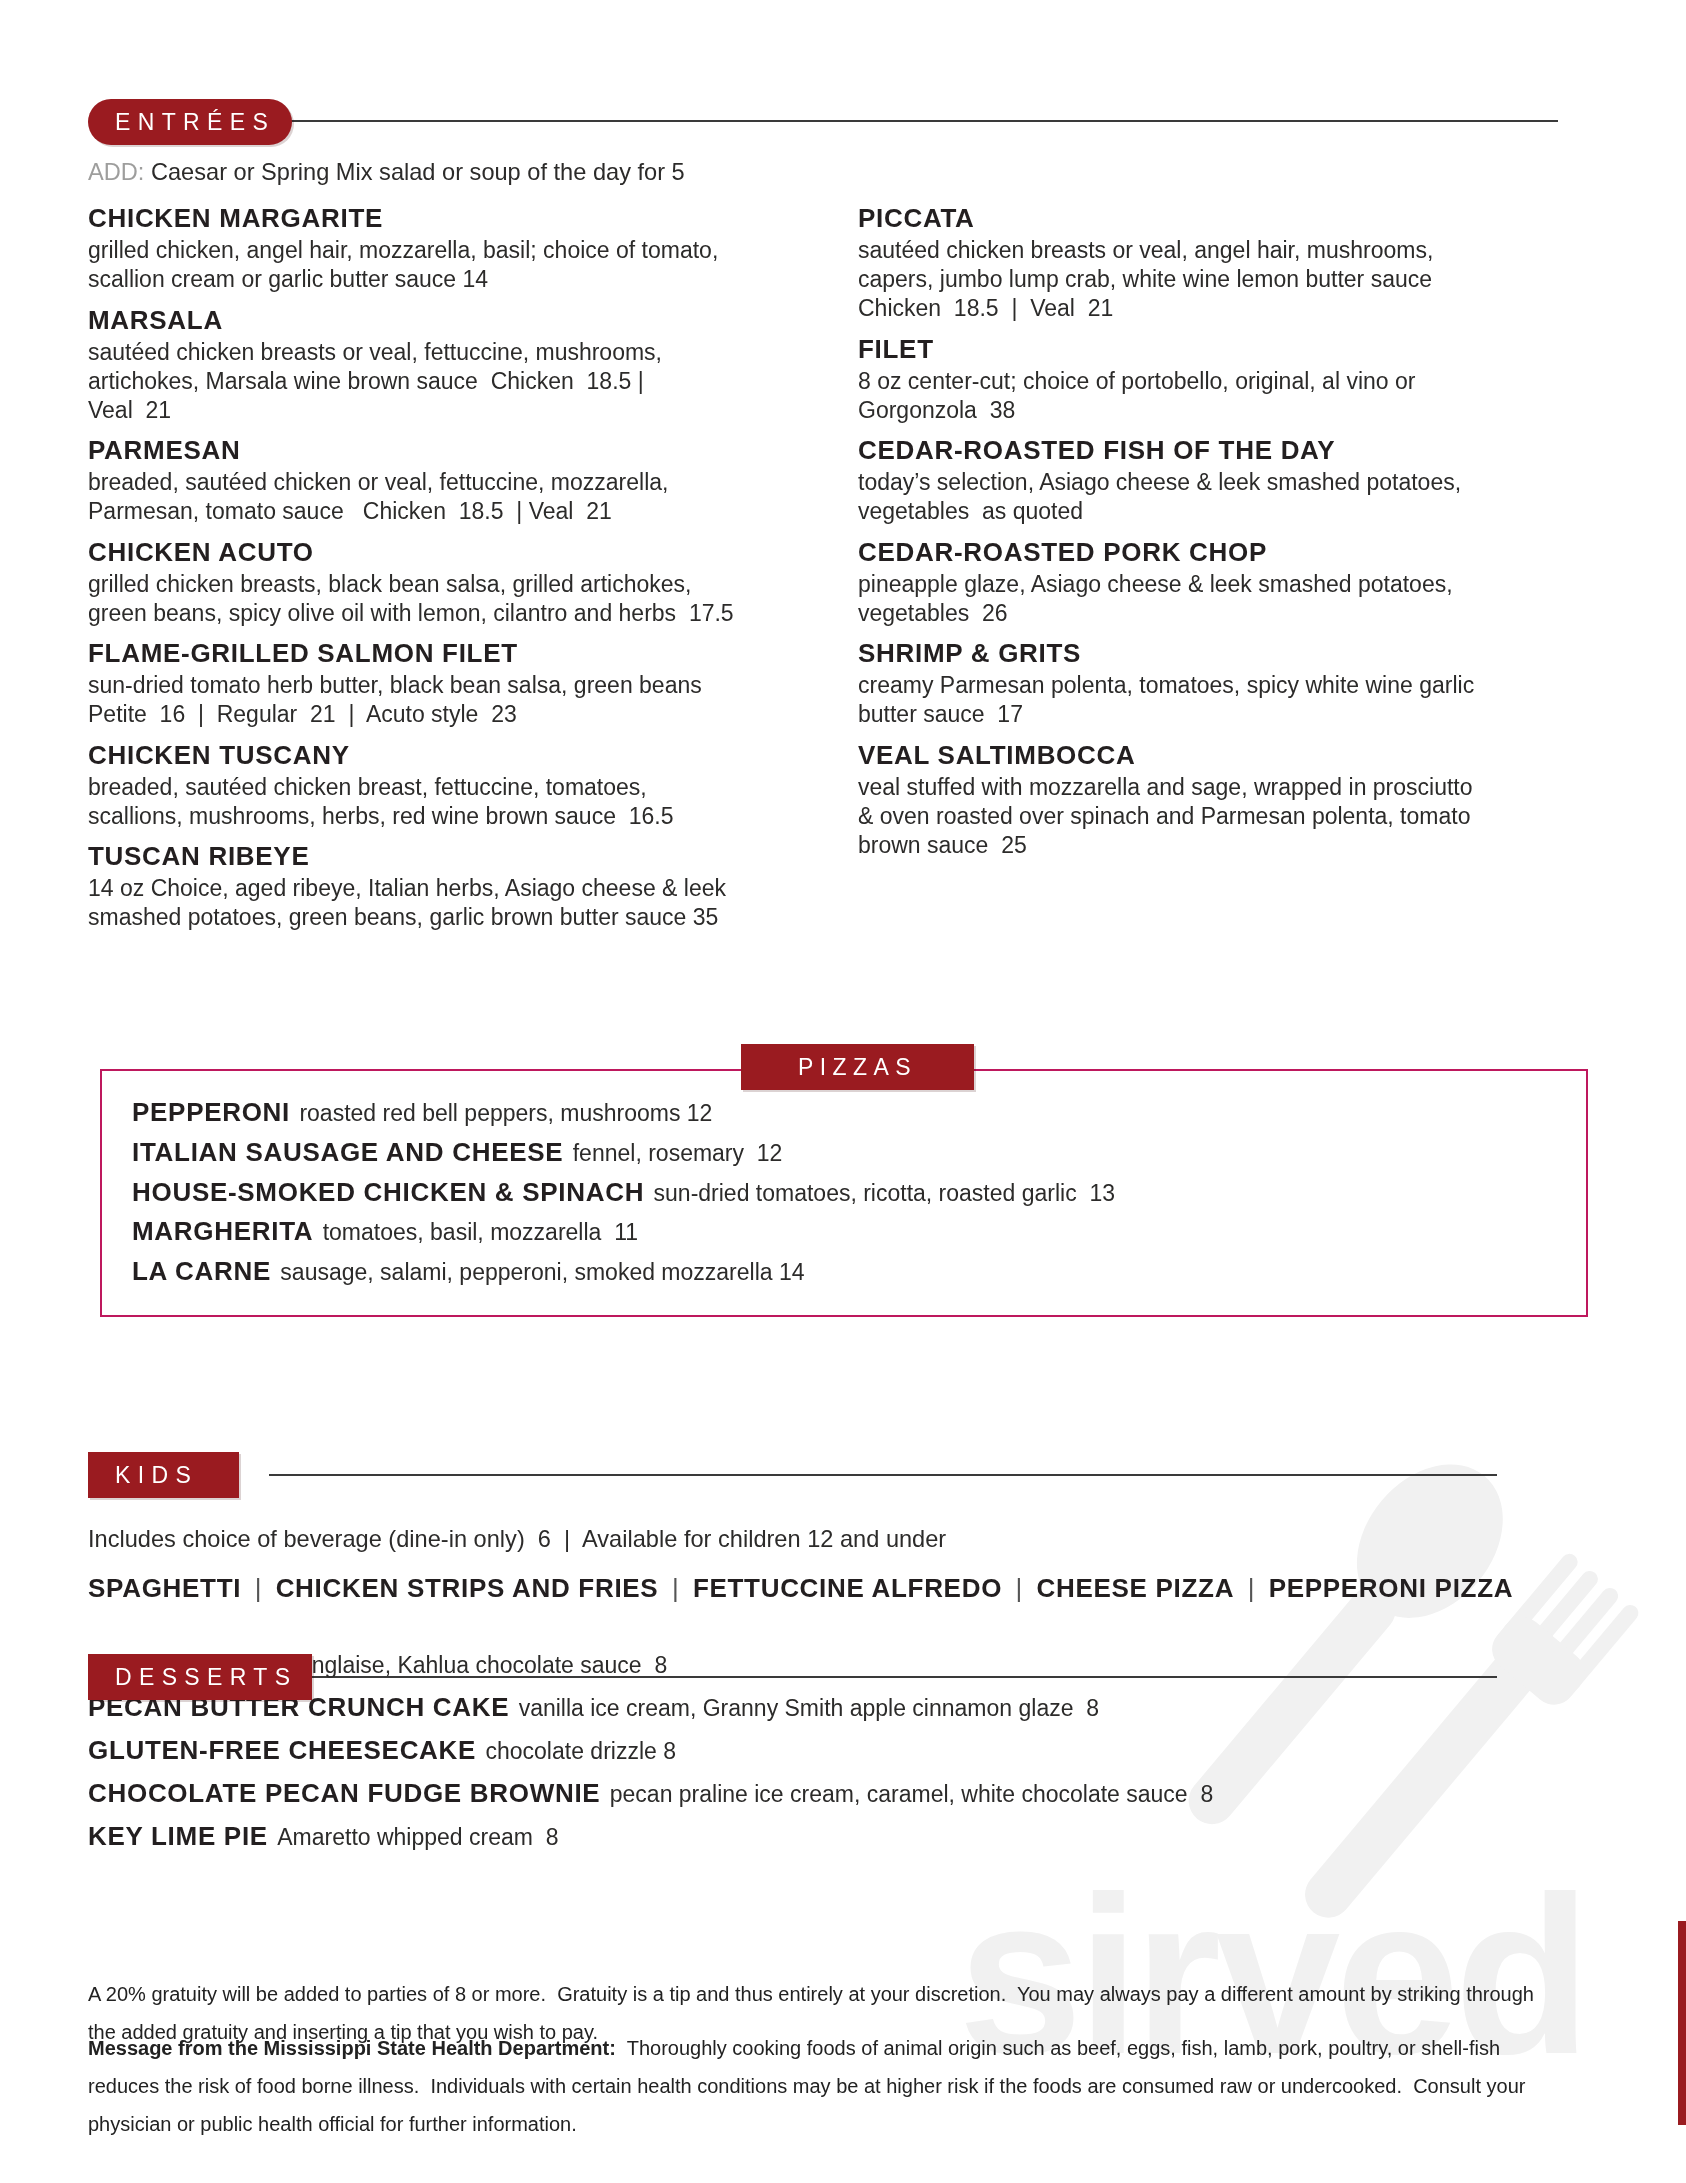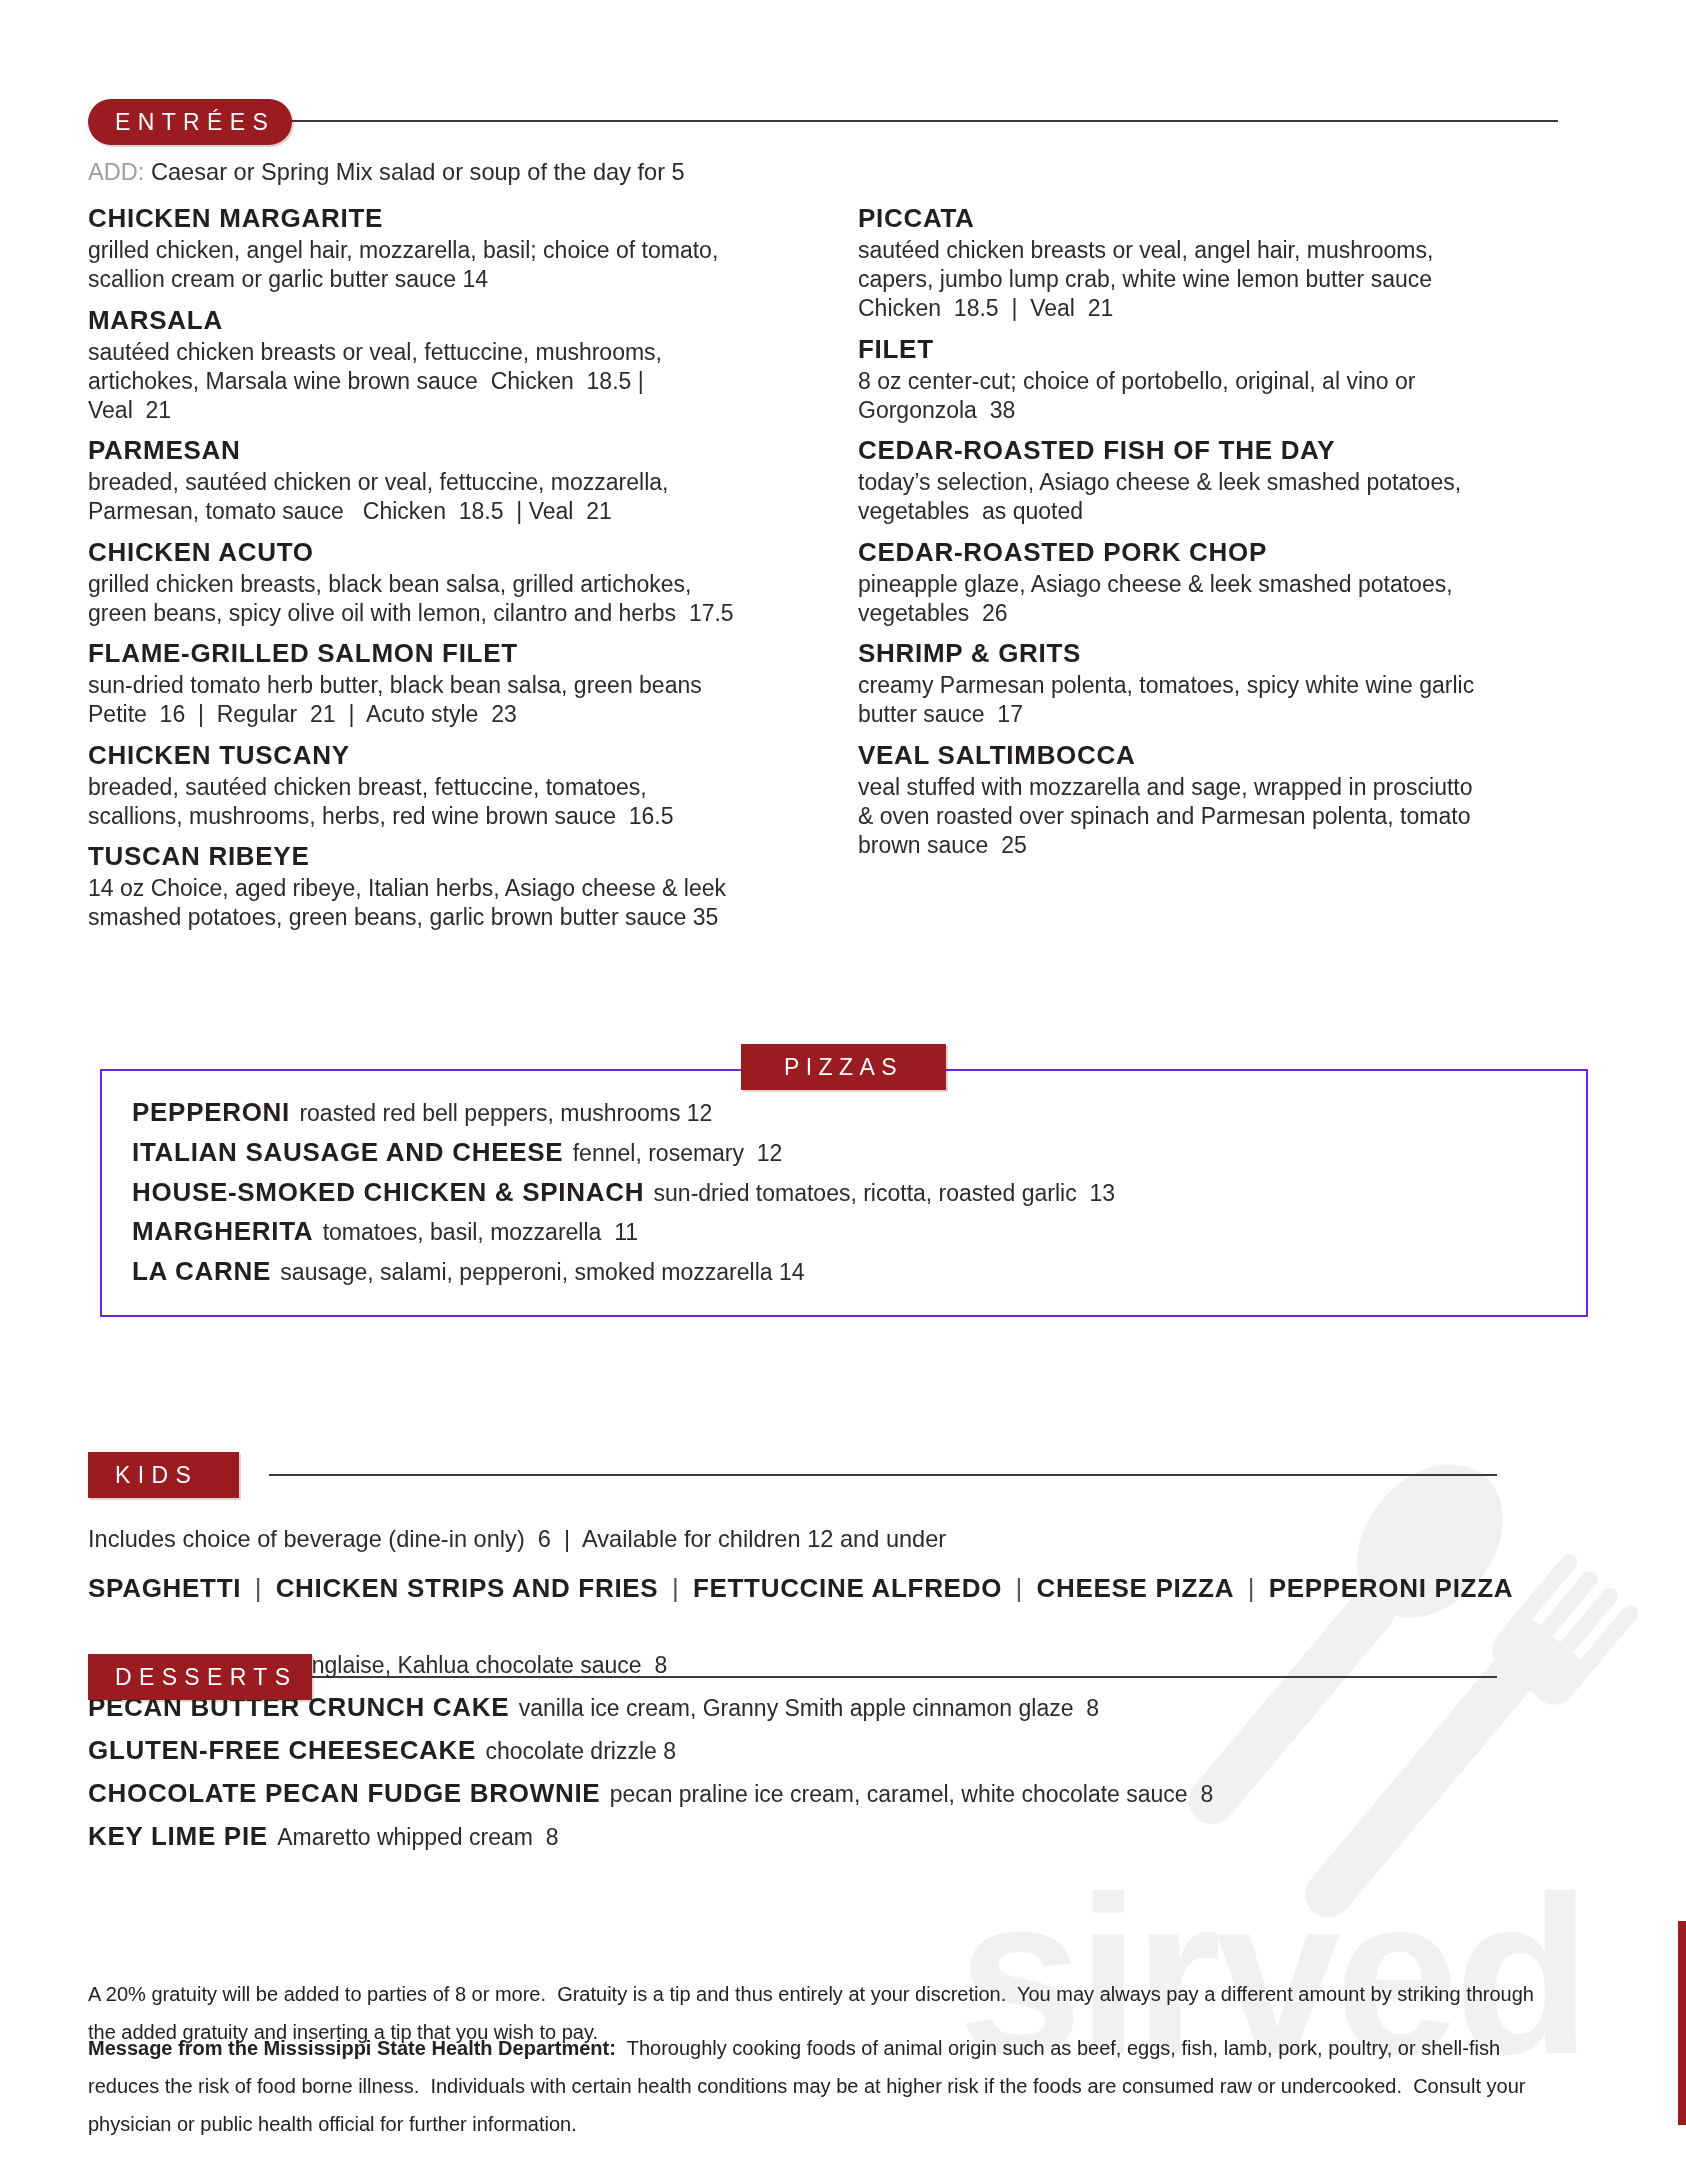--- a/index.html
+++ b/index.html
@@ -12,37 +12,37 @@
   .edge-bar{position:absolute;right:0;top:1921px;width:8.8px;height:204px;background:#9a1b20;z-index:1;}
   
   .badge{position:absolute;height:46px;background:#9a1b20;color:#ffffff;z-index:3;
          display:flex;align-items:center;box-sizing:border-box;padding-left:27px;
          font-size:23px;font-weight:500;letter-spacing:0.32em;
          box-shadow:2px 2px 0 rgba(60,10,12,0.18);}
   .badge.centered{justify-content:center;padding-left:0;letter-spacing:0.28em;}
   .rule{position:absolute;height:2px;background:#3a3a3a;z-index:2;}
   #badge-entrees{left:88px;top:99px;width:204px;border-radius:23px;}
   #rule-entrees{left:291px;top:120px;width:1267px;}
-  #badge-pizzas{left:741px;top:1044px;width:205px;}
+  #badge-pizzas{left:741px;top:1044px;width:233px;}
   #badge-kids{left:88px;top:1452px;width:151px;}
   #rule-kids{left:269px;top:1474px;width:1228px;}
   #badge-desserts{left:88px;top:1654px;width:224px;}
   #rule-desserts{left:312px;top:1676px;width:1185px;}
   
   #add-note{position:absolute;left:88px;top:159px;z-index:2;font-size:23.6px;white-space:pre-wrap;}
   #add-note .muted{color:#9e9e9d;}
   .col{position:absolute;top:204px;width:766px;z-index:2;}
   #entrees-left{left:88px;}
   #entrees-right{left:858px;}
   .item{margin-bottom:11.5px;}
   .item-name{font-size:26px;font-weight:700;letter-spacing:0.7px;color:#231f20;line-height:28px;margin-bottom:4px;}
   .item-desc{font-size:23px;line-height:29px;color:#2c2b2a;white-space:pre-wrap;}
   
   #pizza-box{position:absolute;left:100px;top:1069px;width:1488px;height:248px;z-index:2;
-             border:2px solid #6d28d9;box-sizing:border-box;padding:27px 20px 0 30px;background:transparent;}
+             border:2px solid #be185d;box-sizing:border-box;padding:27px 20px 0 30px;background:transparent;}
   .line-item{font-size:23px;line-height:28px;margin-bottom:10.8px;}
   .li-name{font-size:26px;font-weight:700;letter-spacing:0.7px;color:#231f20;margin-right:9.4px;}
   .li-desc{white-space:pre-wrap;color:#2c2b2a;}
   
   #kids-intro{position:absolute;left:88px;top:1526px;z-index:2;font-size:23.6px;white-space:pre-wrap;}
   #kids-items{position:absolute;left:88px;top:1573px;z-index:2;font-size:26px;font-weight:700;
               letter-spacing:0.7px;color:#231f20;}
   #kids-items .sep{font-weight:400;color:#555555;margin:0 13.5px;}
   
   #desserts-list{position:absolute;left:88px;top:1651px;z-index:2;}

